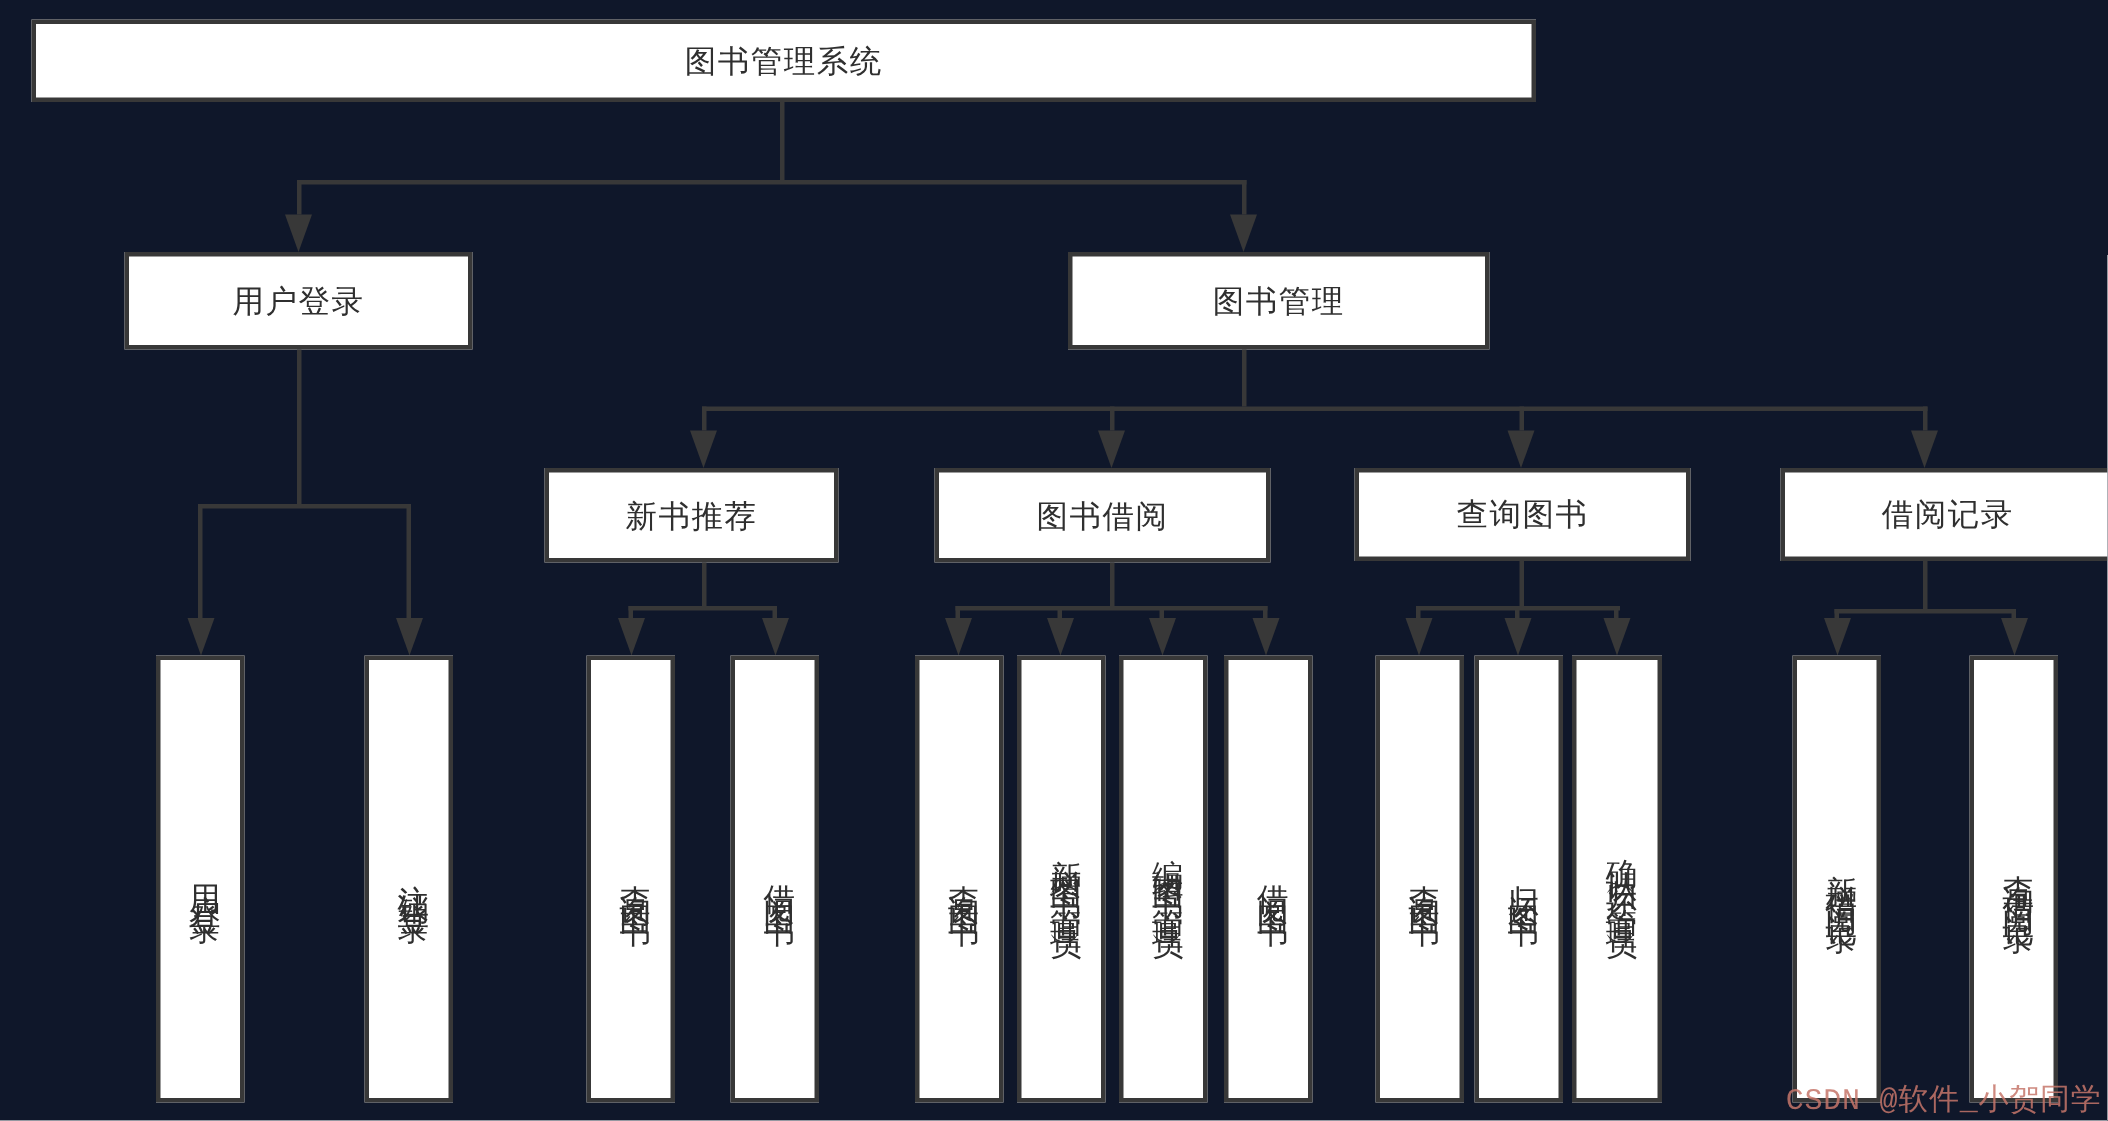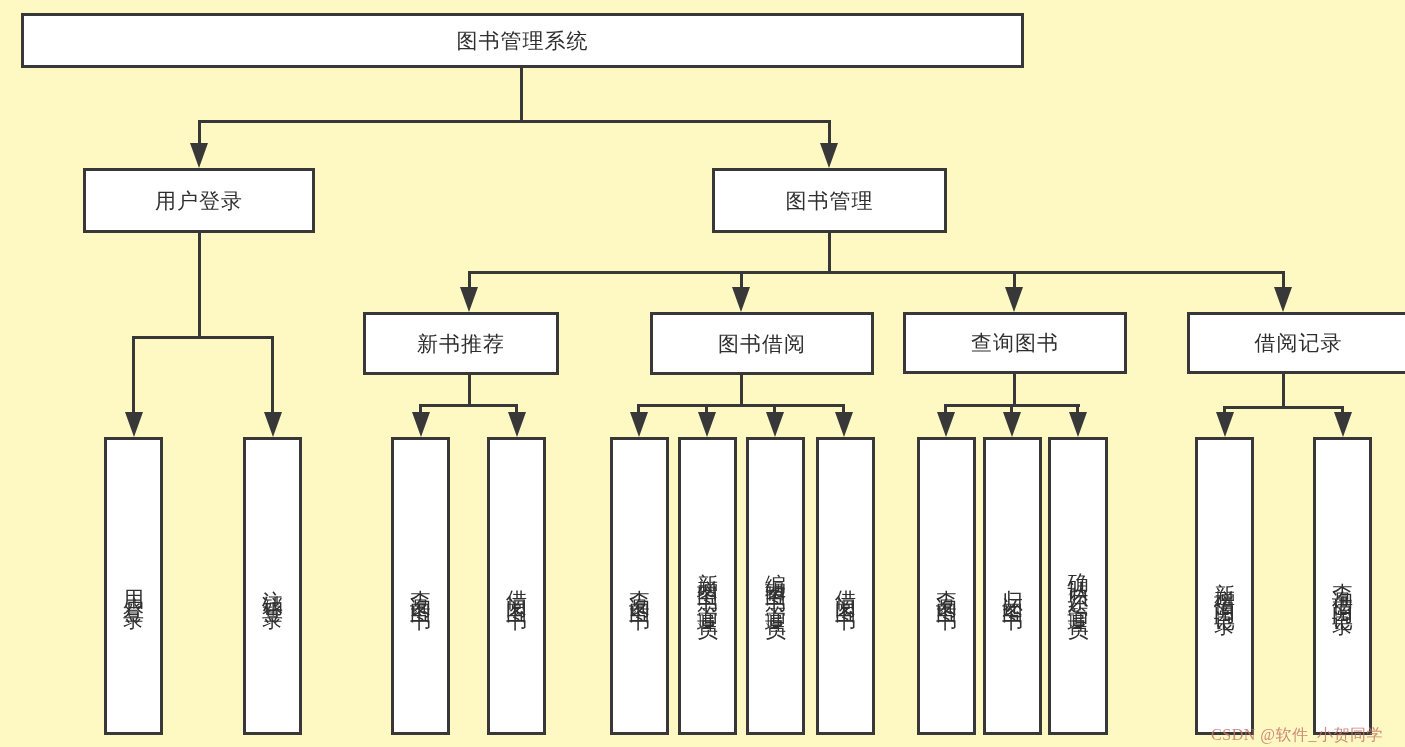--- a/index.html
+++ b/index.html
@@ -1,22 +1,22 @@
 <!DOCTYPE html>
 <html><head>
 <meta charset="utf-8">
 <style>
   html, body { margin: 0; padding: 0; background: #ffffff; }
   #canvas {
     position: relative;
     width: 1405px;
     height: 747px;
-    background: #fef9c3;
+    background: #0f172a;
     overflow: hidden;
-    font-family: Liberation Serif, serif;
+    font-family: Liberation Mono, monospace;
     color: #2f2f2f;
   }
   .box {
     position: absolute;
     background: #ffffff;
     border: 3px solid #383838;
     box-sizing: border-box;
     display: flex;
     align-items: center;
     justify-content: center;
@@ -48,23 +48,23 @@
   .hline { position: absolute; height: 3px; background: #383838; }
   .arrowhead {
     position: absolute;
     width: 0; height: 0;
     border-left: 9px solid transparent;
     border-right: 9px solid transparent;
     border-top: 25px solid #383838;
   }
   #watermark {
     position: absolute;
-    right: 22px;
+    right: 4px;
     bottom: 1px;
-    font-size: 16px;
+    font-size: 20px;
     color: rgba(197, 118, 106, 0.85);
     letter-spacing: 0.5px;
     white-space: nowrap;
   }
 </style>
 </head>
 <body>
 
 <div id="canvas">
 
@@ -75,21 +75,21 @@
   <div class="vline" style="left:520px; top:68px; height:52px;"></div>
   <div class="hline" style="left:198px; top:120px; width:633px;"></div>
   <div class="vline" style="left:198px; top:120px; height:23px;"></div>
   <div class="arrowhead" style="left:190px; top:143px;"></div>
   <div class="vline" style="left:828px; top:120px; height:23px;"></div>
   <div class="arrowhead" style="left:820px; top:143px;"></div>
 
   <div class="box" style="left:83px; top:168px; width:232px; height:65px;">
     <span>用户登录</span>
   </div>
-  <div class="box" style="left:712px; top:168px; width:235px; height:65px;">
+  <div class="box" style="left:712px; top:168px; width:281px; height:65px;">
     <span>图书管理</span>
   </div>
 
   <div class="vline" style="left:198px; top:233px; height:103px;"></div>
   <div class="hline" style="left:132px; top:336px; width:142px;"></div>
   <div class="vline" style="left:132px; top:336px; height:76px;"></div>
   <div class="arrowhead" style="left:125px; top:412px;"></div>
   <div class="vline" style="left:271px; top:336px; height:76px;"></div>
   <div class="arrowhead" style="left:264px; top:412px;"></div>
 
@@ -100,21 +100,21 @@
   <div class="vline" style="left:740px; top:271px; height:16px;"></div>
   <div class="arrowhead" style="left:732px; top:287px;"></div>
   <div class="vline" style="left:1013px; top:271px; height:16px;"></div>
   <div class="arrowhead" style="left:1005px; top:287px;"></div>
   <div class="vline" style="left:1282px; top:271px; height:16px;"></div>
   <div class="arrowhead" style="left:1274px; top:287px;"></div>
 
   <div class="box" style="left:363px; top:312px; width:196px; height:63px;">
     <span>新书推荐</span>
   </div>
-  <div class="box" style="left:650px; top:312px; width:224px; height:63px;">
+  <div class="box" style="left:623px; top:312px; width:224px; height:63px;">
     <span>图书借阅</span>
   </div>
   <div class="box" style="left:903px; top:312px; width:224px; height:62px;">
     <span>查询图书</span>
   </div>
   <div class="box" style="left:1172px; top:312px; width:223px; height:62px;margin-left:15px;">
     <span>借阅记录</span>
   </div>
 
   <div class="vline" style="left:468px; top:375px; height:29px;"></div>

